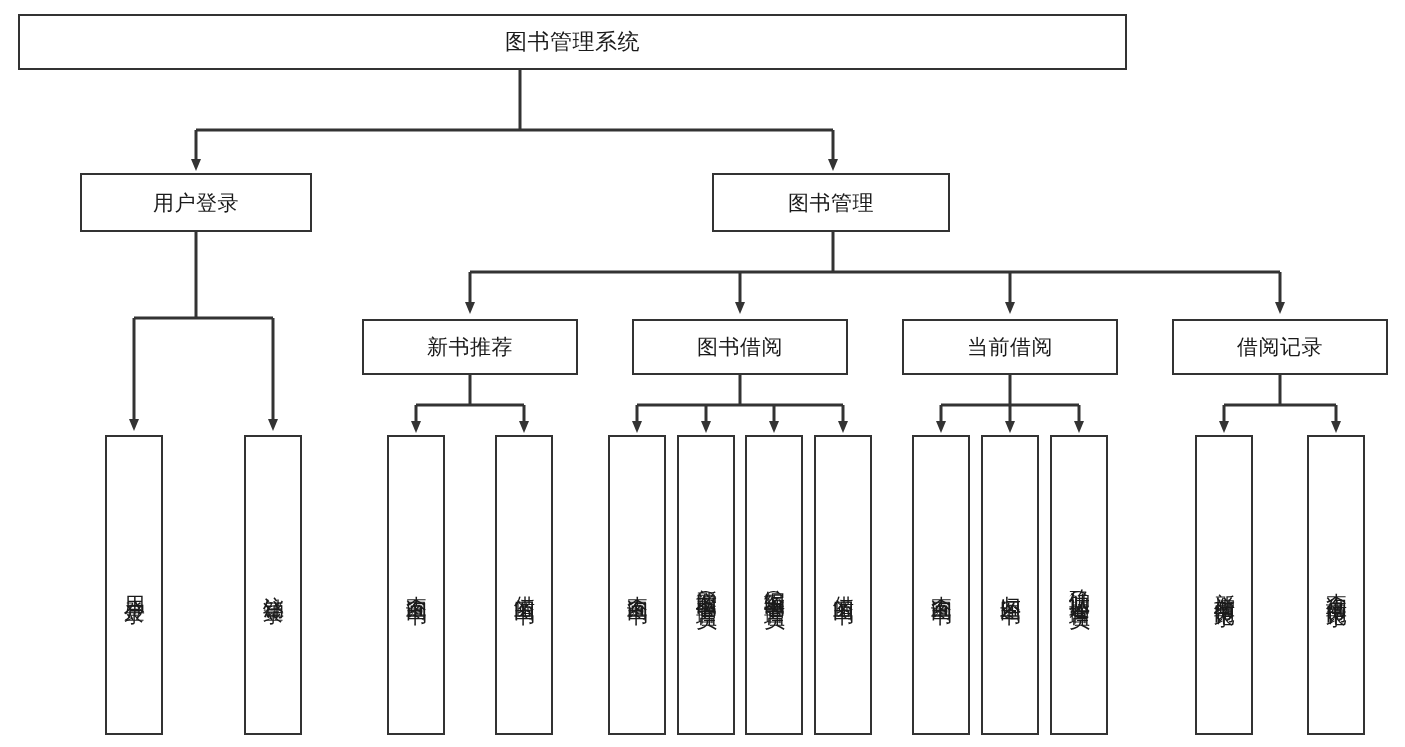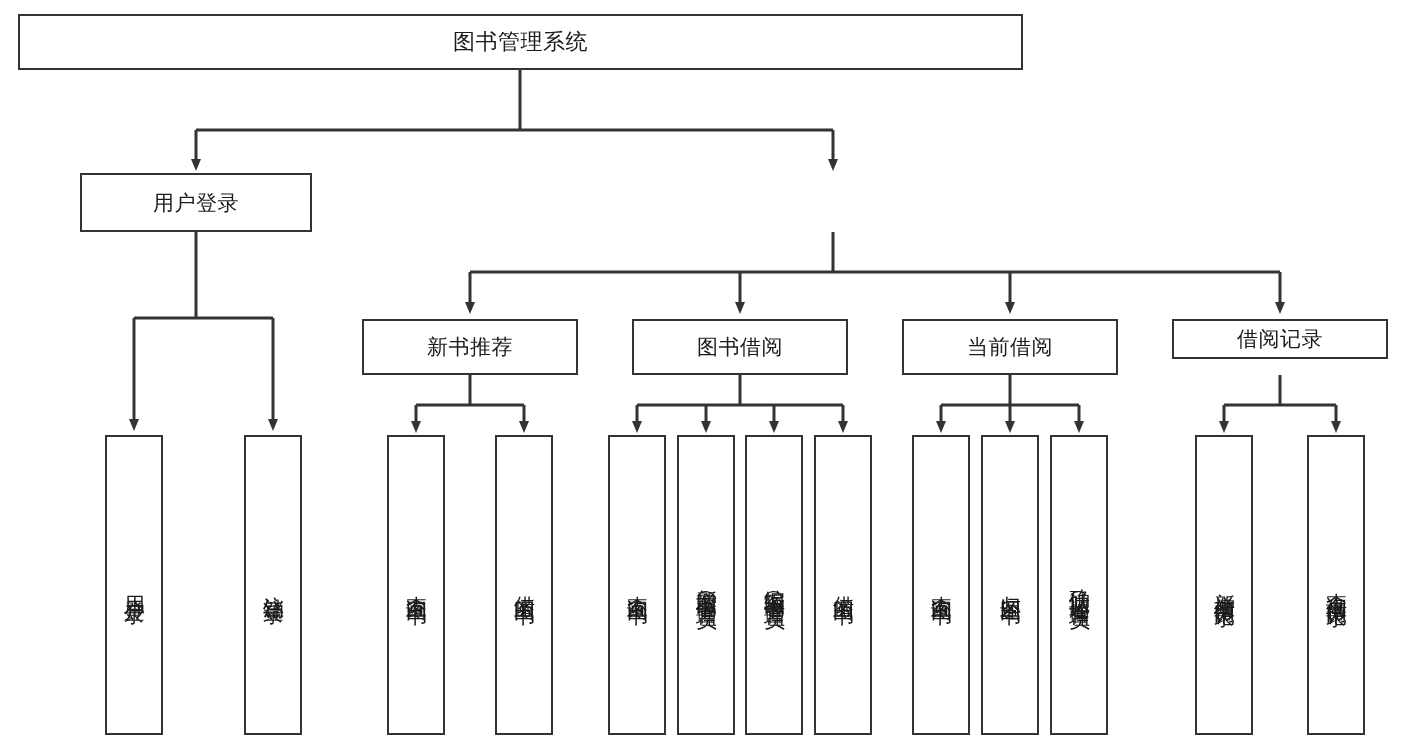--- a/index.html
+++ b/index.html
@@ -107,32 +107,33 @@
       <path d="M1010,405 L1010,422" marker-end="url(#arrow)"></path>
       <path d="M1079,405 L1079,422" marker-end="url(#arrow)"></path>
 
       <path d="M1280,375 L1280,405"></path>
       <path d="M1224,405 L1336,405"></path>
       <path d="M1224,405 L1224,422" marker-end="url(#arrow)"></path>
       <path d="M1336,405 L1336,422" marker-end="url(#arrow)"></path>
     </g>
   </svg>
 
-  <div class="node horizontal root" style="left:18px; top:14px; width:1005px; height:56px;">图书管理系统</div>
+  <div class="node horizontal root" style="left:18px; top:14px; width:1109px; height:56px;">图书管理系统</div>
 
   <div class="node horizontal" style="left:80px; top:173px; width:232px; height:59px;">用户登录</div>
 
+  <div class="node horizontal" style="left:712px; top:173px; width:238px; height:59px;">图书管理</div>
 
   <div class="node horizontal" style="left:362px; top:319px; width:216px; height:56px;">新书推荐</div>
 
   <div class="node horizontal" style="left:902px; top:319px; width:216px; height:56px;">当前借阅</div>
 
   <div class="node horizontal" style="left:632px; top:319px; width:216px; height:56px;">图书借阅</div>
 
-  <div class="node horizontal" style="left:1172px; top:319px; width:216px; height:40px;">借阅记录</div>
+  <div class="node horizontal" style="left:1172px; top:319px; width:216px; height:56px;">借阅记录</div>
 
   <div class="node vertical" style="left:105px; top:435px; width:58px; height:300px;">用户登录</div>
 
   <div class="node vertical" style="left:244px; top:435px; width:58px; height:300px;">注销登录</div>
 
   <div class="node vertical" style="left:387px; top:435px; width:58px; height:300px;">查询图书</div>
 
   <div class="node vertical" style="left:495px; top:435px; width:58px; height:300px;">借阅图书</div>
 
   <div class="node vertical" style="left:608px; top:435px; width:58px; height:300px;">查询图书</div>

